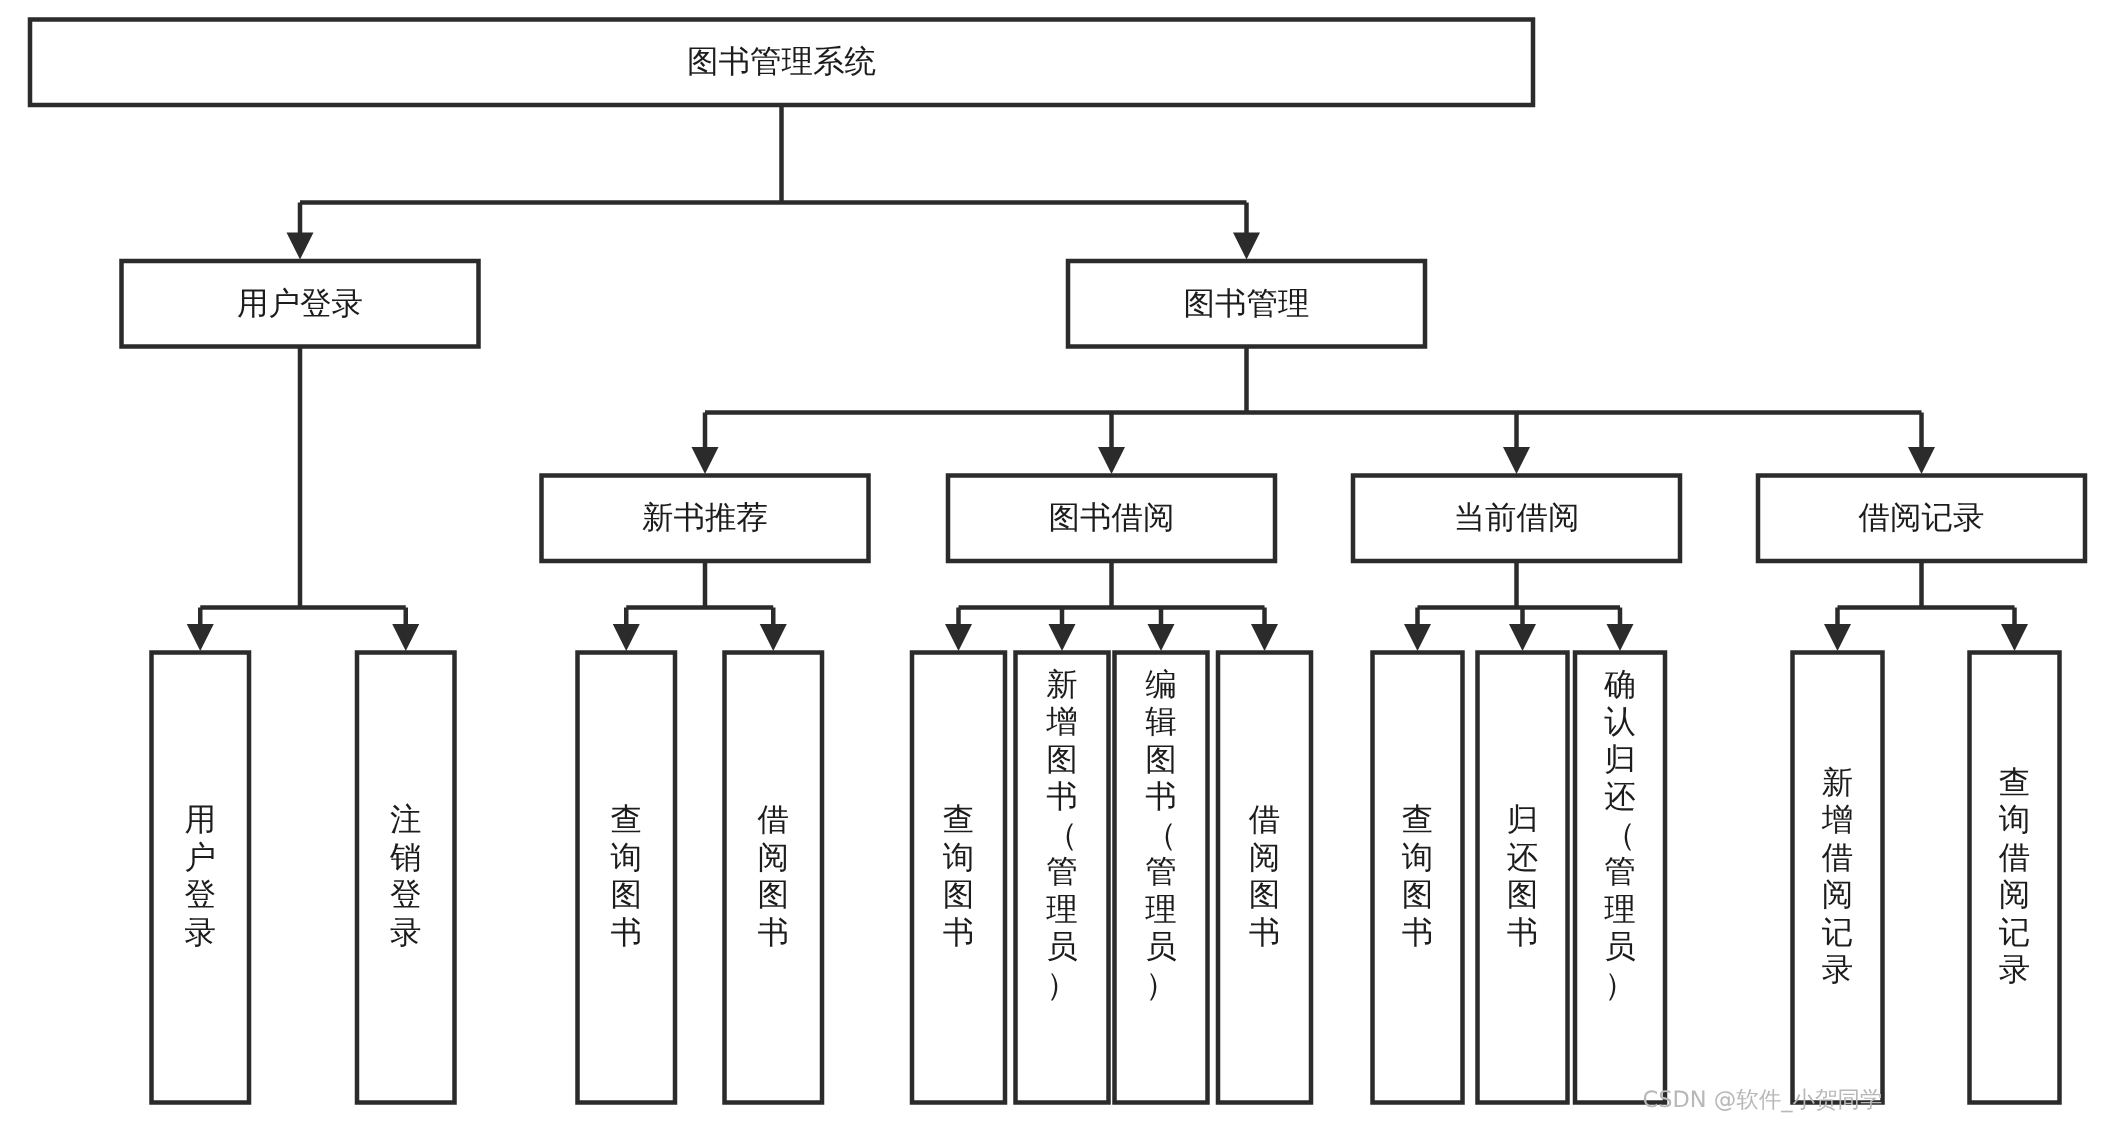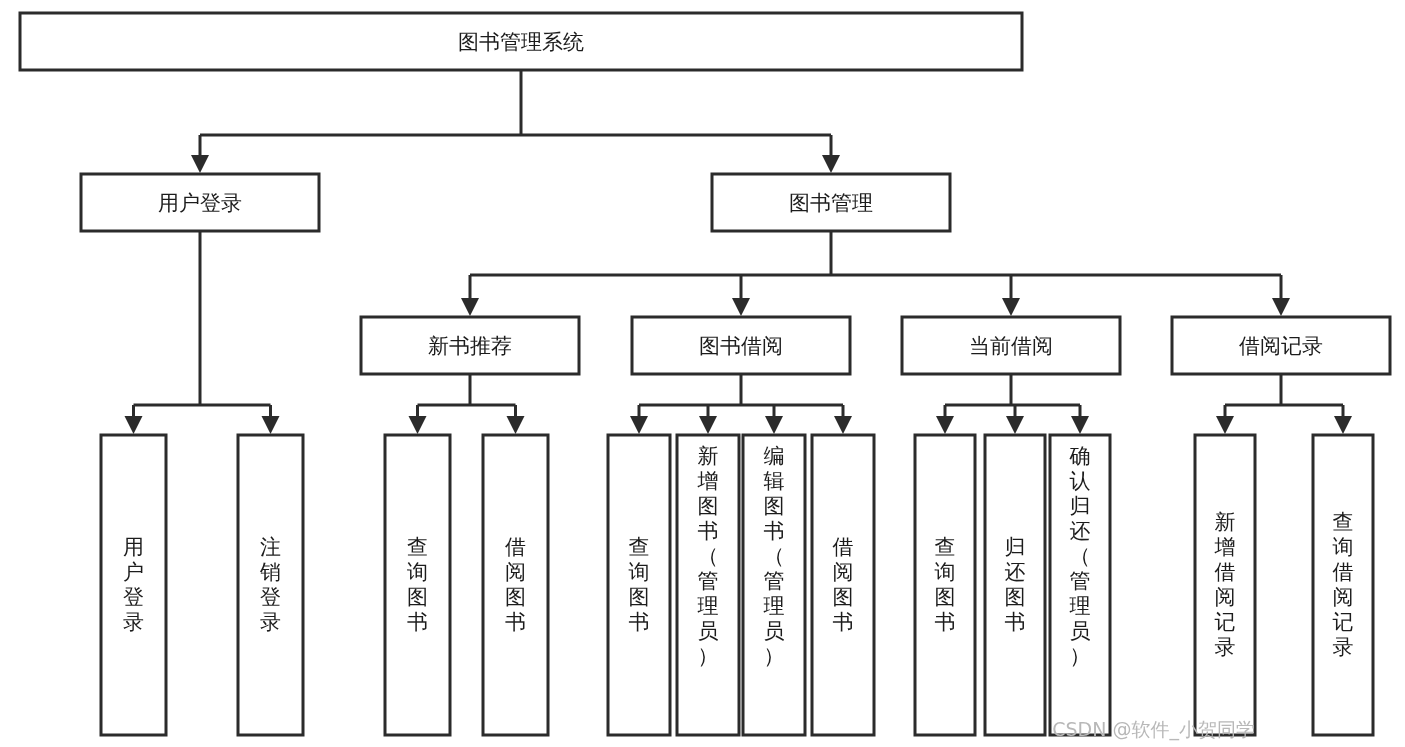--- a/index.html
+++ b/index.html
@@ -46,21 +46,21 @@
     font-family: "DejaVu Sans", "Liberation Sans", sans-serif;
     font-size: 21px;
     text-anchor: middle;
     dominant-baseline: middle;
   }
   .watermark {
     position: absolute;
     right: 8px;
     bottom: 4px;
     font-family: "DejaVu Sans", "Liberation Sans", sans-serif;
-    font-size: 19px;
+    font-size: 15px;
     color: #b8b8b8;
     white-space: nowrap;
     user-select: none;
   }
 </style>
 </head>
 <body>
 
 <div id="diagram-root">
   <svg class="canvas" viewBox="0 0 1405 747" xmlns="http://www.w3.org/2000/svg">

